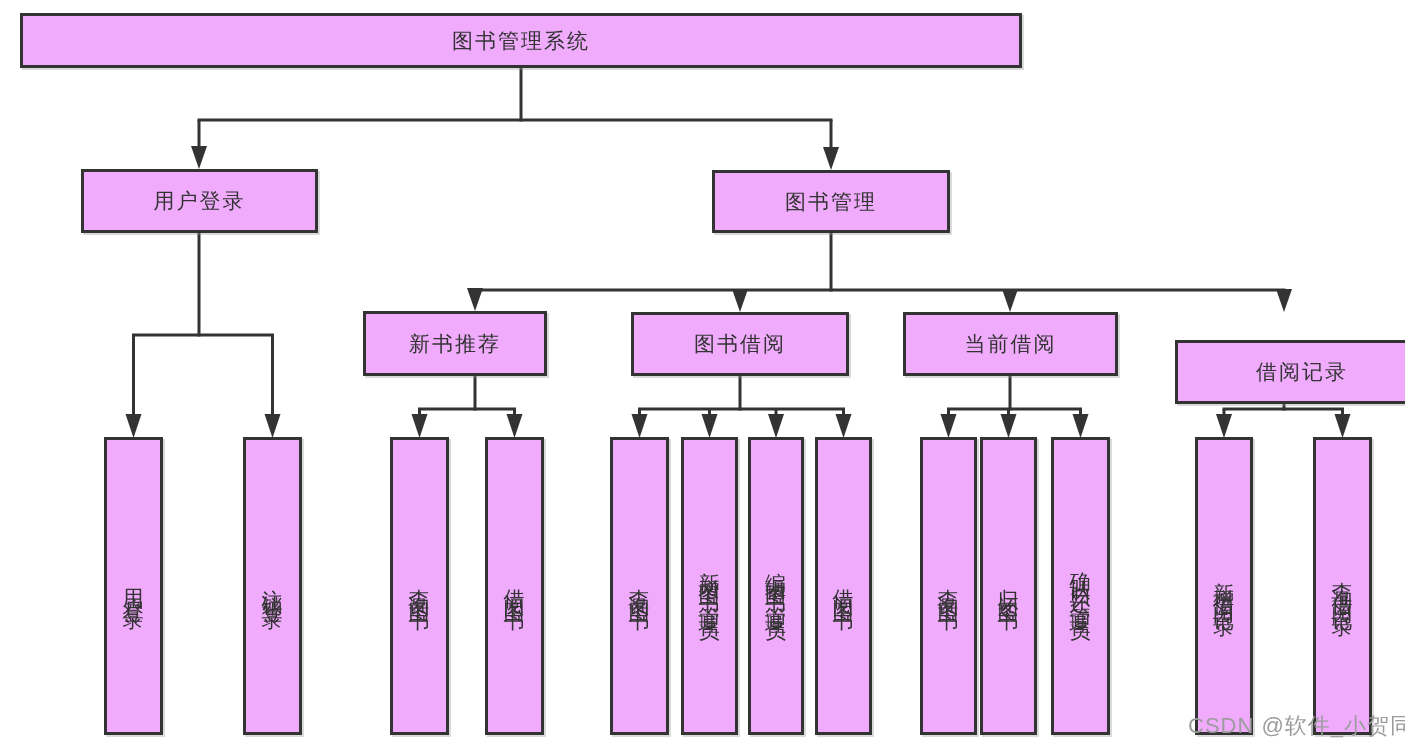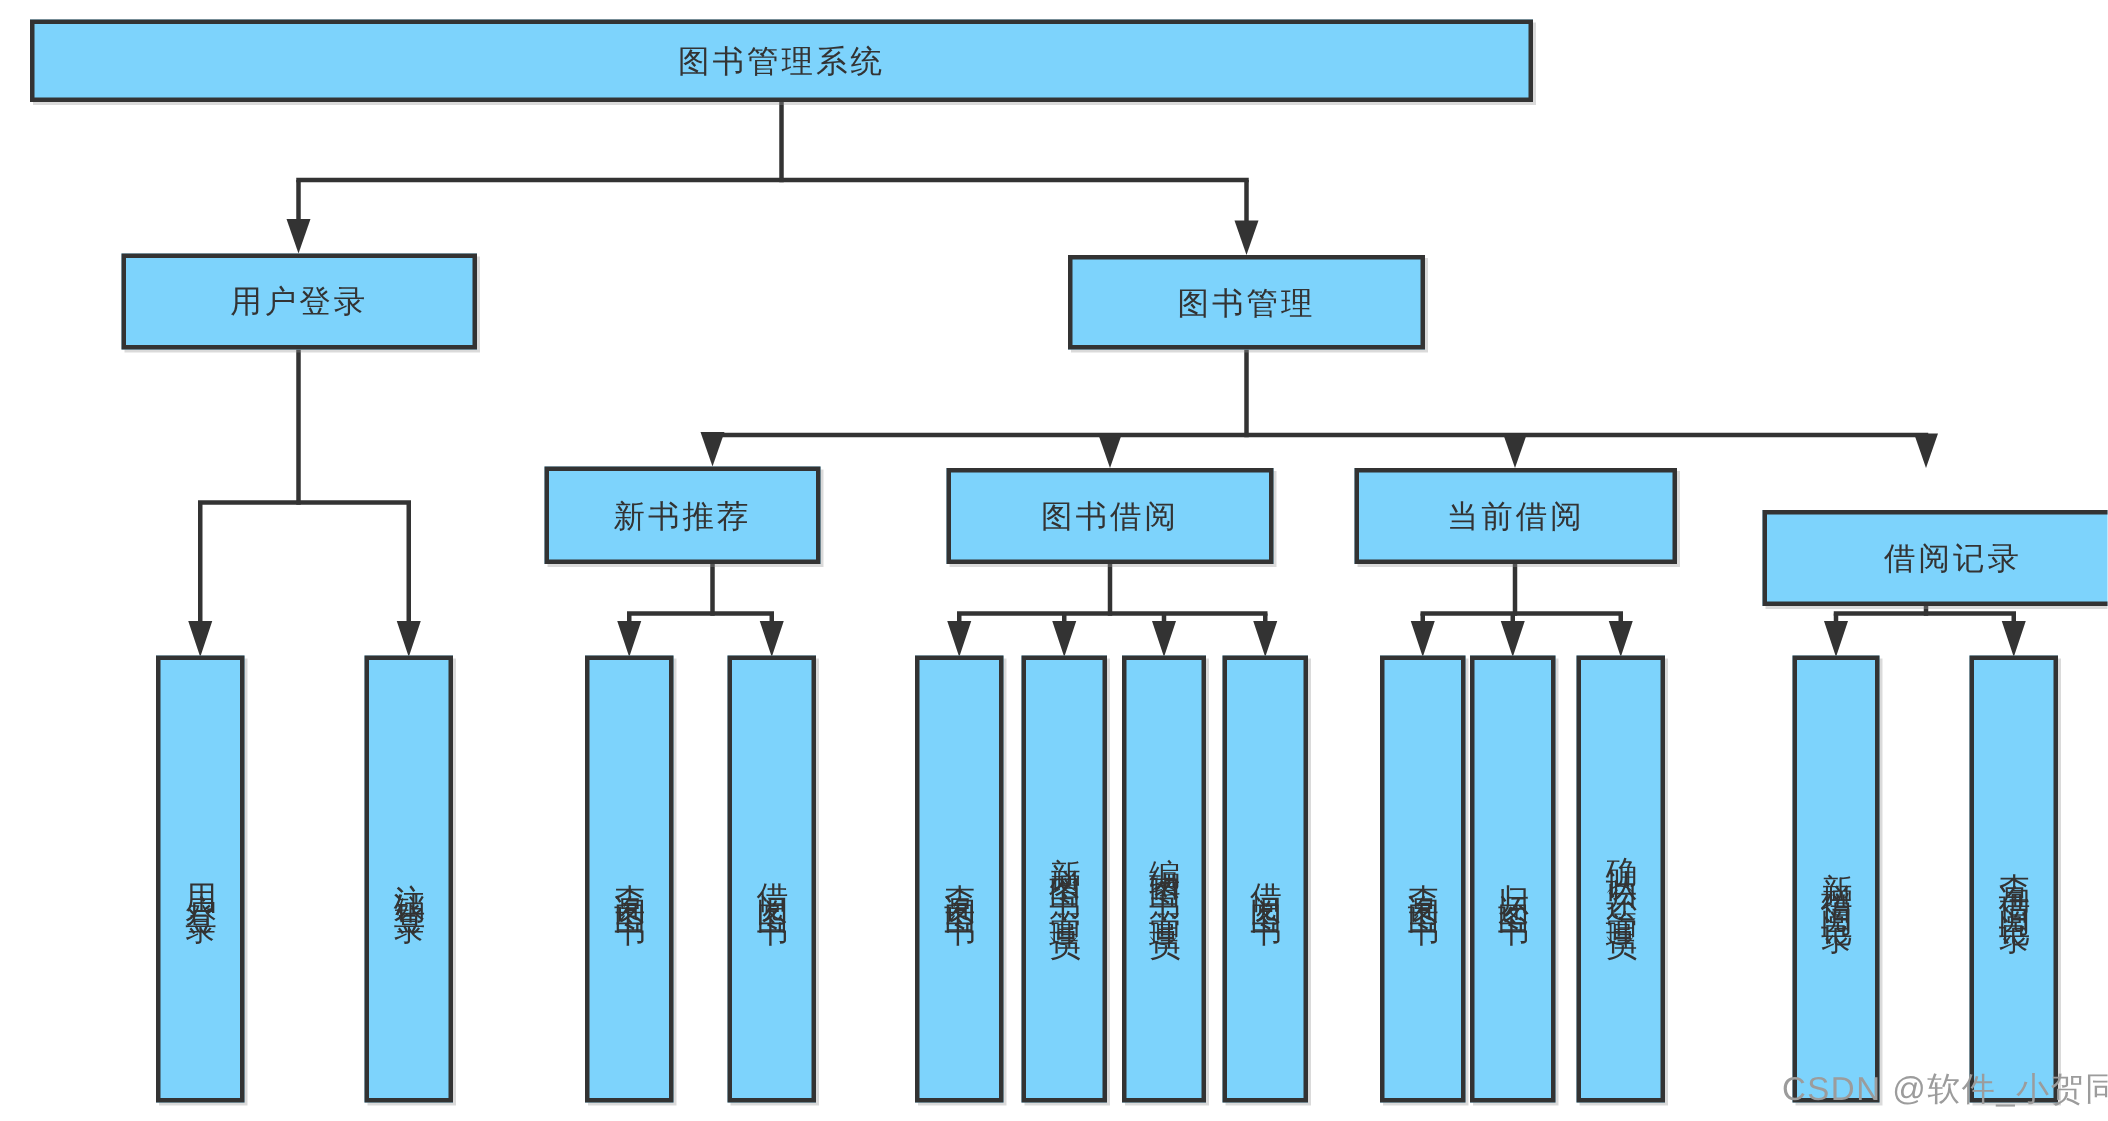--- a/index.html
+++ b/index.html
@@ -20,21 +20,21 @@
   .connectors {
     position: absolute;
     left: 0; top: 0;
     width: 1405px; height: 747px;
     pointer-events: none;
   }
   .node {
     position: absolute;
     box-sizing: border-box;
     border: 3px solid #333333;
-    background: #7dd3fc;
+    background: #f0abfc;
     display: flex;
     align-items: center;
     justify-content: center;
     color: #333333;
     box-shadow: 2px 2px 0 rgba(150,150,150,0.35);
   }
   .node.h .label {
     font-size: 21px;
     letter-spacing: 2px;
     white-space: nowrap;

